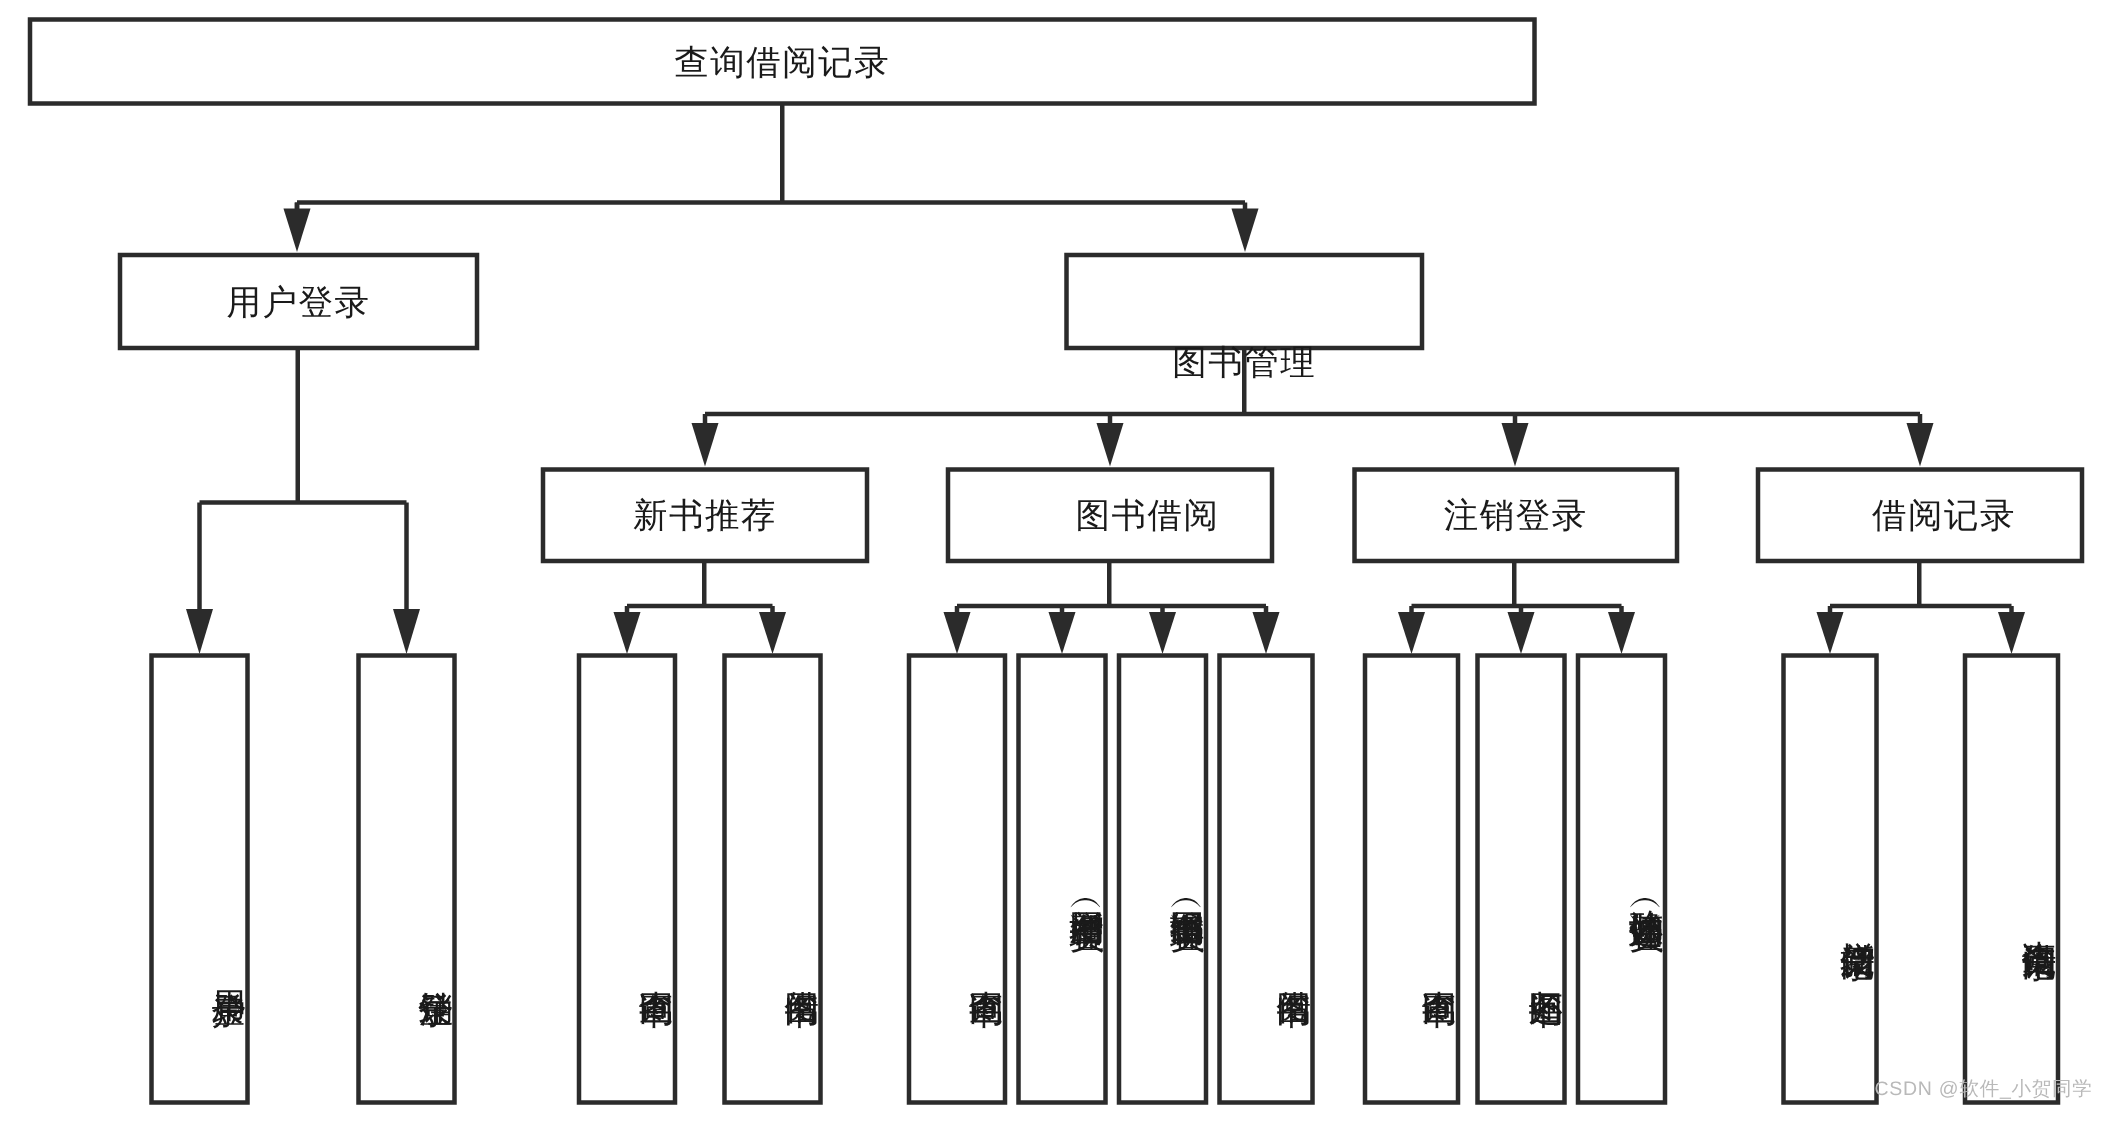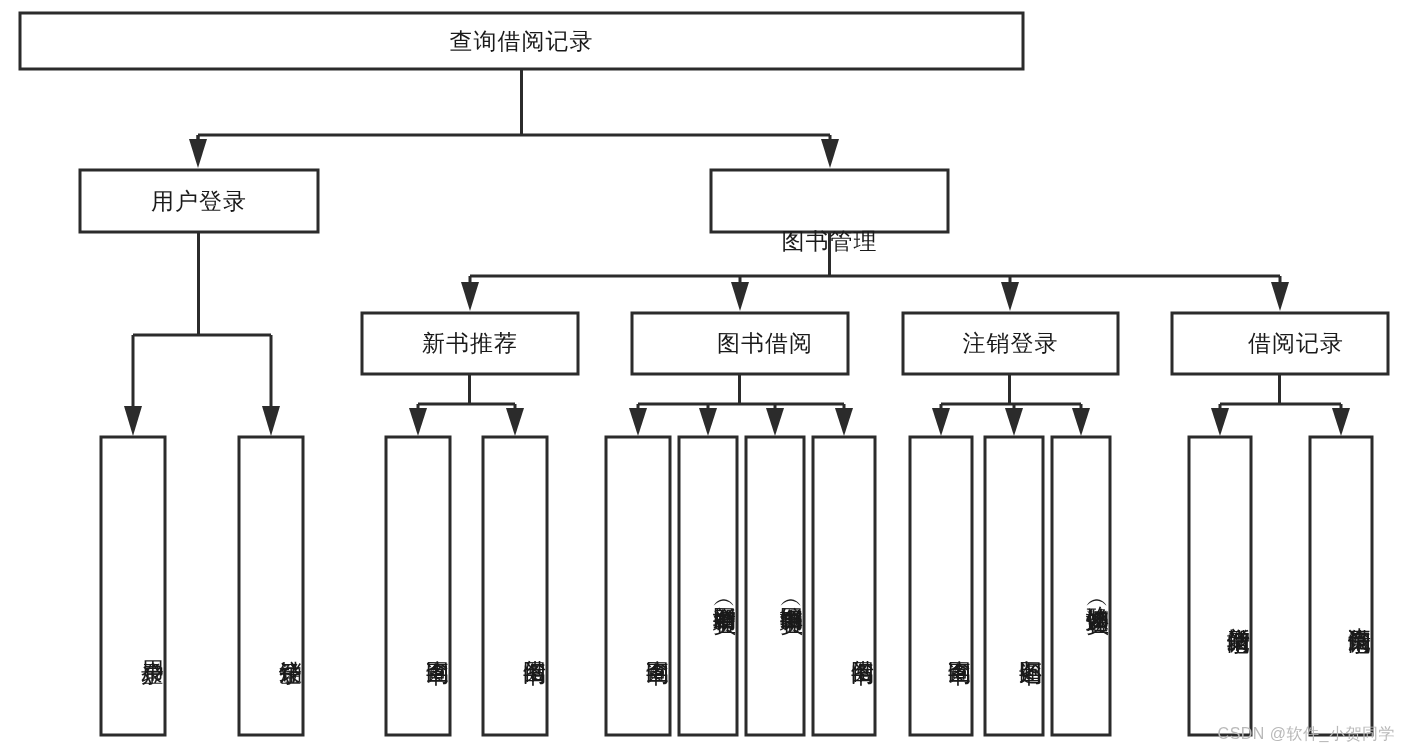--- a/index.html
+++ b/index.html
@@ -63,22 +63,22 @@
     justify-content: center;
     font-size: 23px;
     color: #1a1a1a;
     letter-spacing: 1px;
     white-space: nowrap;
     pointer-events: none;
   }
   .watermark {
     position: absolute;
     right: 10px;
-    bottom: 2px;
-    font-size: 16px;
+    bottom: 12px;
+    font-size: 13px;
     color: #b9b9b9;
     font-family: "Liberation Sans", "DejaVu Sans", sans-serif;
     letter-spacing: 0.5px;
     pointer-events: none;
   }
 </style>
 </head>
 <body>
 
 <div id="diagram-root">

